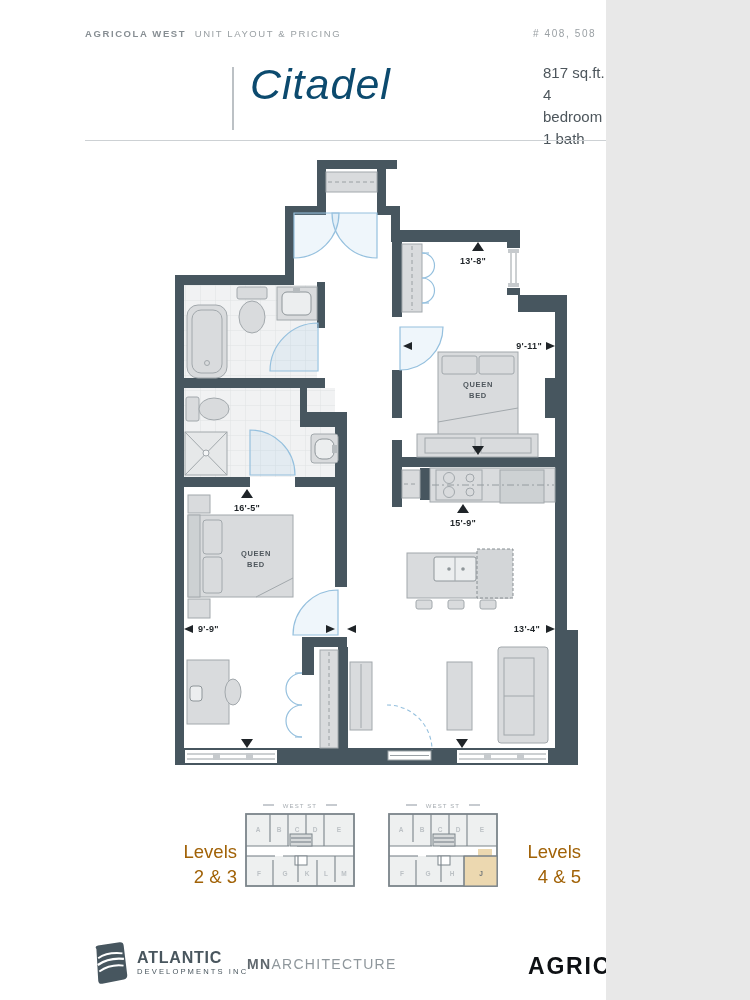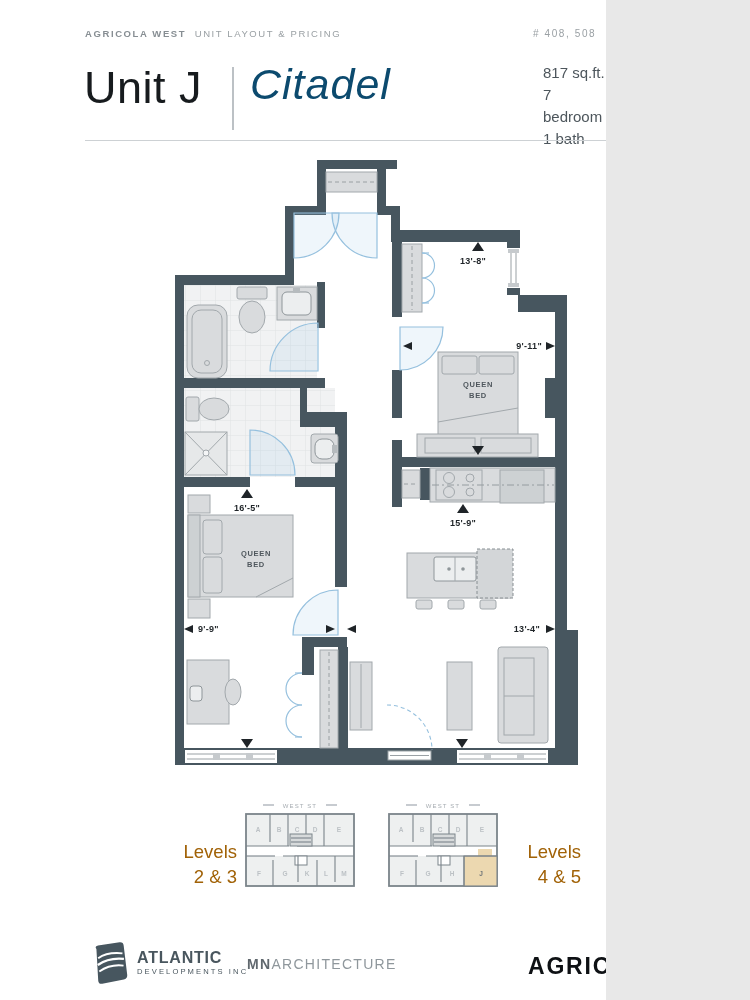--- a/index.html
+++ b/index.html
@@ -55,26 +55,25 @@
   .pageno{position:absolute;left:702px;top:956px;font-size:11px;color:#7e97a5;margin-top:36px;}
 </style>
 </head>
 <body>
 
 <div class="page">
 
   <div class="hdr-left"><b>AGRICOLA WEST</b>&nbsp; <span>UNIT LAYOUT &amp; PRICING</span></div>
   <div class="hdr-right"># 408, 508</div>
 
-  <div class="unit-title">Unit J</div>
   <div class="divider-v"></div>
   <div class="unit-name">Citadel</div>
   <div class="stats">
     <div>817 sq.ft.</div>
-    <div>7 bedroom</div>
+    <div>4 bedroom</div>
     <div>1 bath</div>
   </div>
   <div class="rule"></div>
 
   <svg class="plan" viewBox="0 0 420 640">
     <defs>
       <pattern id="tile" width="15" height="15" patternUnits="userSpaceOnUse">
         <rect width="15" height="15" fill="#f1f2f3"></rect>
         <path d="M15 0H0V15" stroke="#e0e2e4" stroke-width="1" fill="none"></path>
       </pattern>

